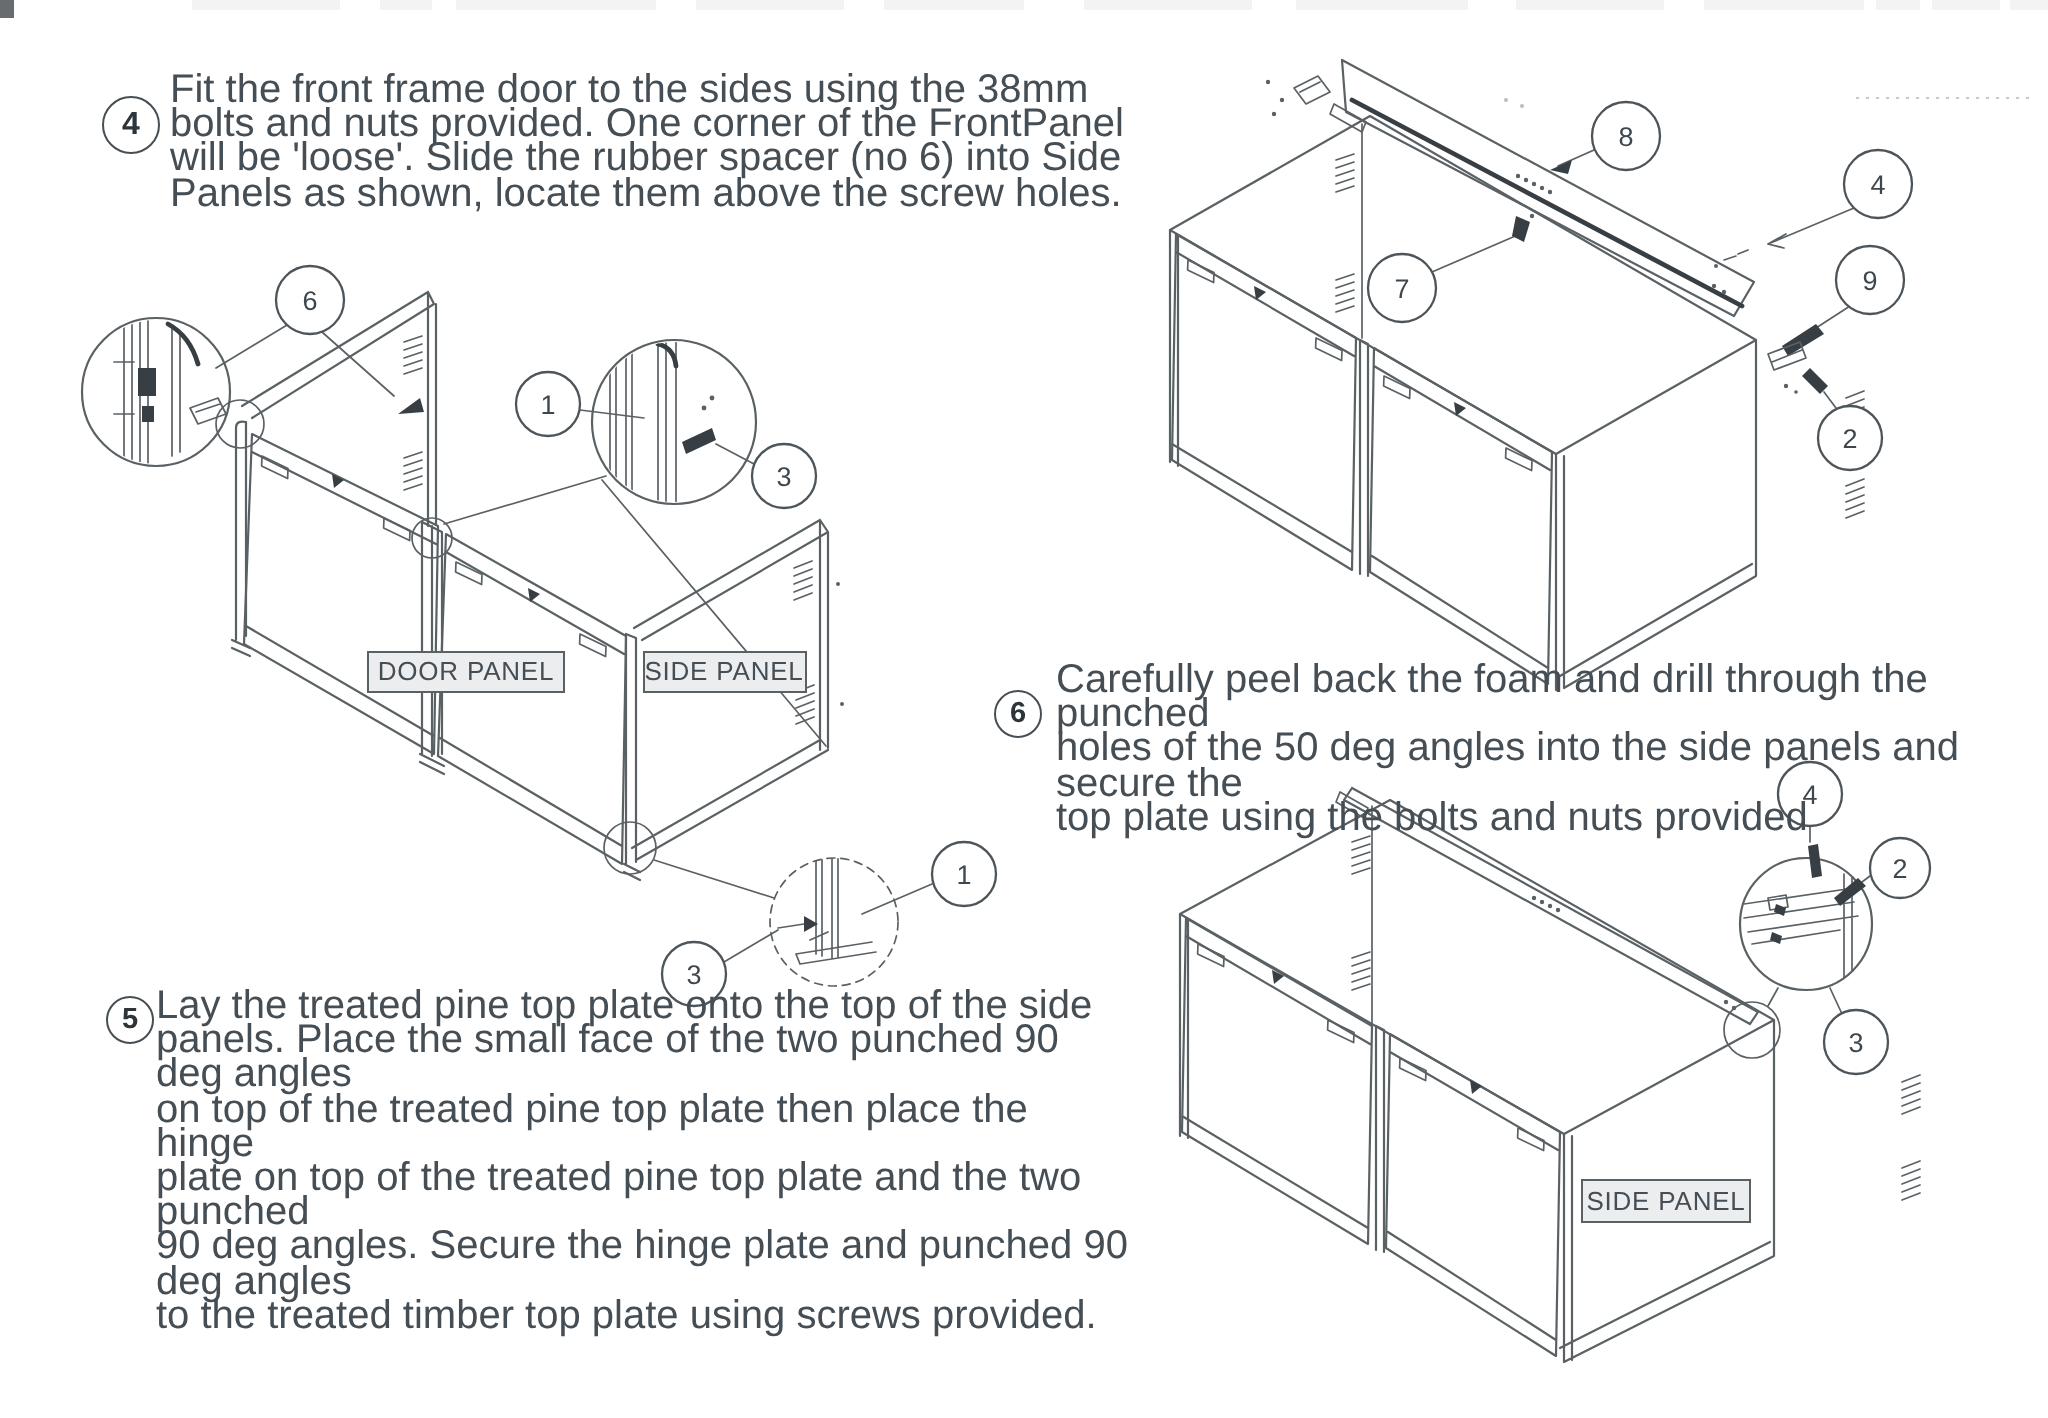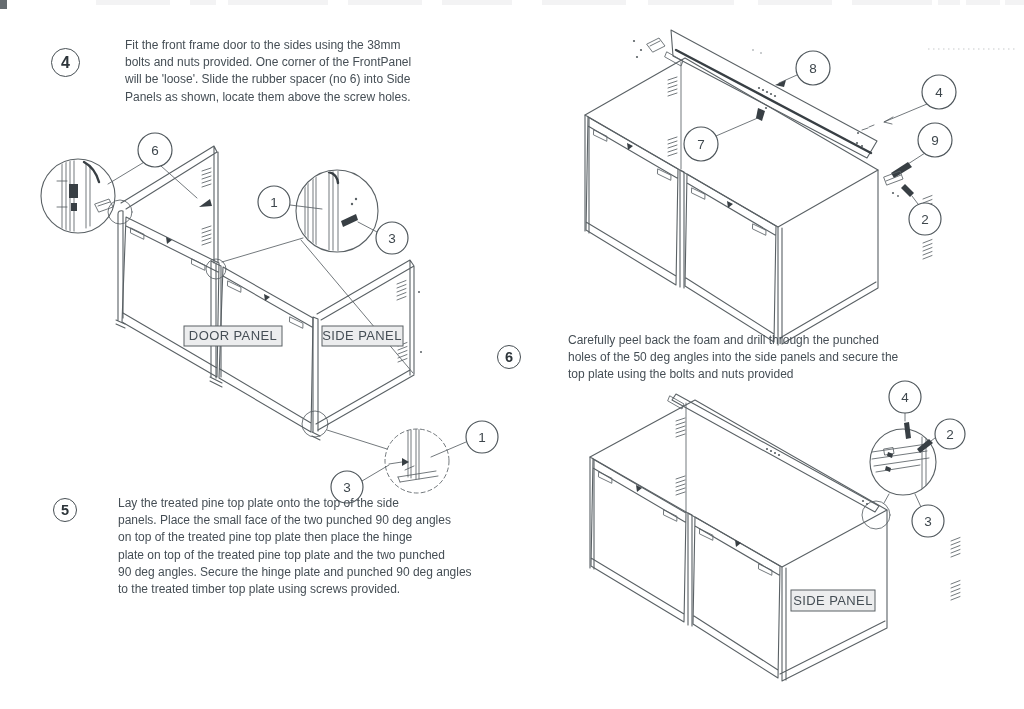--- a/index.html
+++ b/index.html
@@ -1,21 +1,21 @@
 <!DOCTYPE html>
 <html><head>
 <meta charset="utf-8">
 <style>
   html,body{margin:0;padding:0;}
   body{width:1024px;height:709px;background:#ffffff;position:relative;overflow:hidden;
        font-family:"Liberation Sans",sans-serif;}
   .rem{position:absolute;top:0;height:5px;background:#f3f3f4;}
   .rem-dark{position:absolute;top:0;left:0;width:7px;height:9px;background:#666c70;}
   .step{position:absolute;color:#454e55;}
-  .step-text{font-size:12px;line-height:17.2px;white-space:pre-line;margin-left:40px;}
+  .step-text{font-size:20px;line-height:17.2px;white-space:pre-line;}
   .badge{position:absolute;border:1.6px solid #474f54;border-radius:50%;
          display:flex;align-items:center;justify-content:center;
          font-weight:bold;color:#2d353a;background:#fff;box-sizing:border-box;}
   .badge-lg{width:29px;height:29px;font-size:16px;}
   .badge-sm{width:24px;height:24px;font-size:14.5px;}
   svg{position:absolute;left:0;top:0;}
   .ln{fill:none;stroke:#5a6165;stroke-width:1.1;stroke-linecap:round;stroke-linejoin:round;}
   .thin{stroke-width:0.85;}
   .thk{fill:none;stroke:#383f44;stroke-width:2.4;stroke-linecap:round;}
   .dk{fill:#383f44;stroke:none;}

